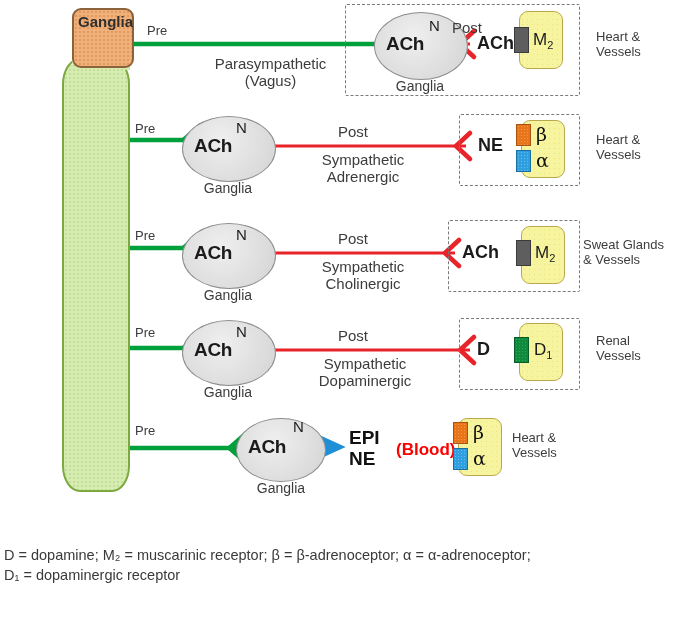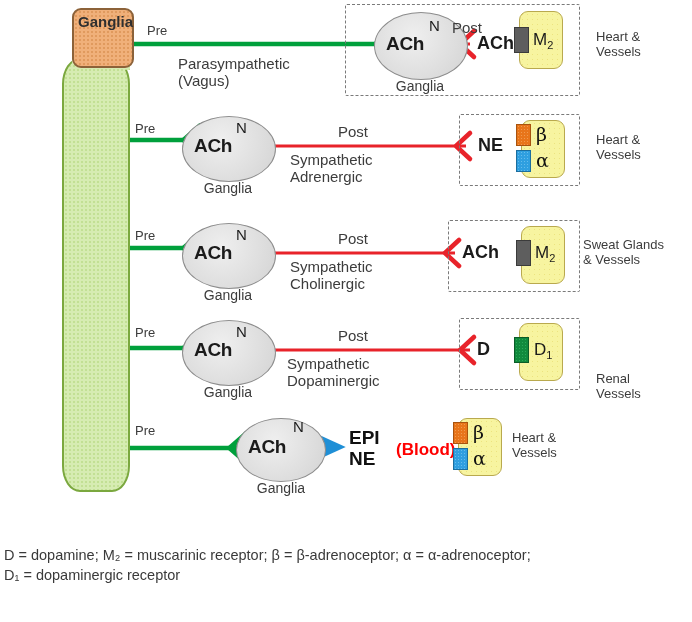--- a/index.html
+++ b/index.html
@@ -5,21 +5,21 @@
   html,body{margin:0;padding:0;background:#ffffff;}
   body{width:692px;height:622px;position:relative;font-family:"Liberation Sans",sans-serif;color:#3a3a3a;overflow:hidden;}
 
   #diagram{position:absolute;left:0;top:0;width:692px;height:540px;}
   #svg-layer{position:absolute;left:0;top:0;width:692px;height:540px;}
 
   
   .lbl{position:absolute;font-family:"Liberation Sans",sans-serif;color:#3c3c3c;white-space:pre;line-height:1.12;}
   .lbl-pre{font-size:13px;color:#3c3c3c;}
   .lbl-post{font-size:15px;color:#3c3c3c;}
-  .lbl-path{font-size:15px;color:#3c3c3c;text-align:left;}
+  .lbl-path{font-size:15px;color:#3c3c3c;text-align:center;}
   .lbl-target{font-size:13px;color:#3c3c3c;line-height:1.15;}
   .lbl-ganglia{font-size:14px;color:#3c3c3c;text-align:center;}
   .lbl-medulla{font-size:15px;font-weight:bold;color:#2f2f2f;}
   .lbl-cord{font-size:14px;color:#3c3c3c;text-align:center;line-height:1.15;}
   .lbl-ach{font-size:19px;font-weight:bold;color:#1b1b1b;letter-spacing:-0.3px;}
   .lbl-n{font-size:15px;font-weight:normal;color:#1b1b1b;}
   .lbl-tx{font-size:18px;font-weight:bold;color:#1b1b1b;}
   .lbl-rec{font-size:17px;color:#1b1b1b;}
   .lbl-rec sub{font-size:11px;}
   .lbl-epi{font-size:19px;font-weight:bold;color:#111;line-height:1.08;}
@@ -202,21 +202,21 @@
 
   <div class="lbl lbl-pre" style="left:135px;top:326px;">Pre</div>
   <div class="lbl lbl-post" style="left:338px;top:328px;">Post</div>
   <div class="lbl lbl-path" style="left:287px;top:356px;width:156px;">Sympathetic<br>Dopaminergic</div>
 
   <div class="lbl lbl-tx" style="left:477px;top:339px;">D</div>
 
   <div class="effector" style="left:519px;top:323px;width:44px;height:58px;"></div>
   <div class="recmark green" style="left:514px;top:337px;width:15px;height:26px;"></div>
   <div class="lbl lbl-rec" style="left:534px;top:340px;">D<sub>1</sub></div>
-  <div class="lbl lbl-target" style="left:596px;top:334px;width:95px;margin-top:38px;">Renal<br>Vessels</div>
+  <div class="lbl lbl-target" style="left:596px;top:334px;width:95px;">Renal<br>Vessels</div>
 
   <div class="ganglion" style="left:236px;top:418px;width:88px;height:62px;"></div>
   <div class="lbl lbl-ach" style="left:248px;top:436px;">ACh</div>
   <div class="lbl lbl-n" style="left:293px;top:419px;">N</div>
   <div class="lbl lbl-ganglia" style="left:238px;top:481px;width:86px;">Ganglia</div>
 
   <div class="lbl lbl-pre" style="left:135px;top:424px;">Pre</div>
 
   <div class="lbl lbl-epi" style="left:349px;top:428px;">EPI<br>NE</div>
   <div class="lbl lbl-blood" style="left:396px;top:440px;">(Blood)</div>

